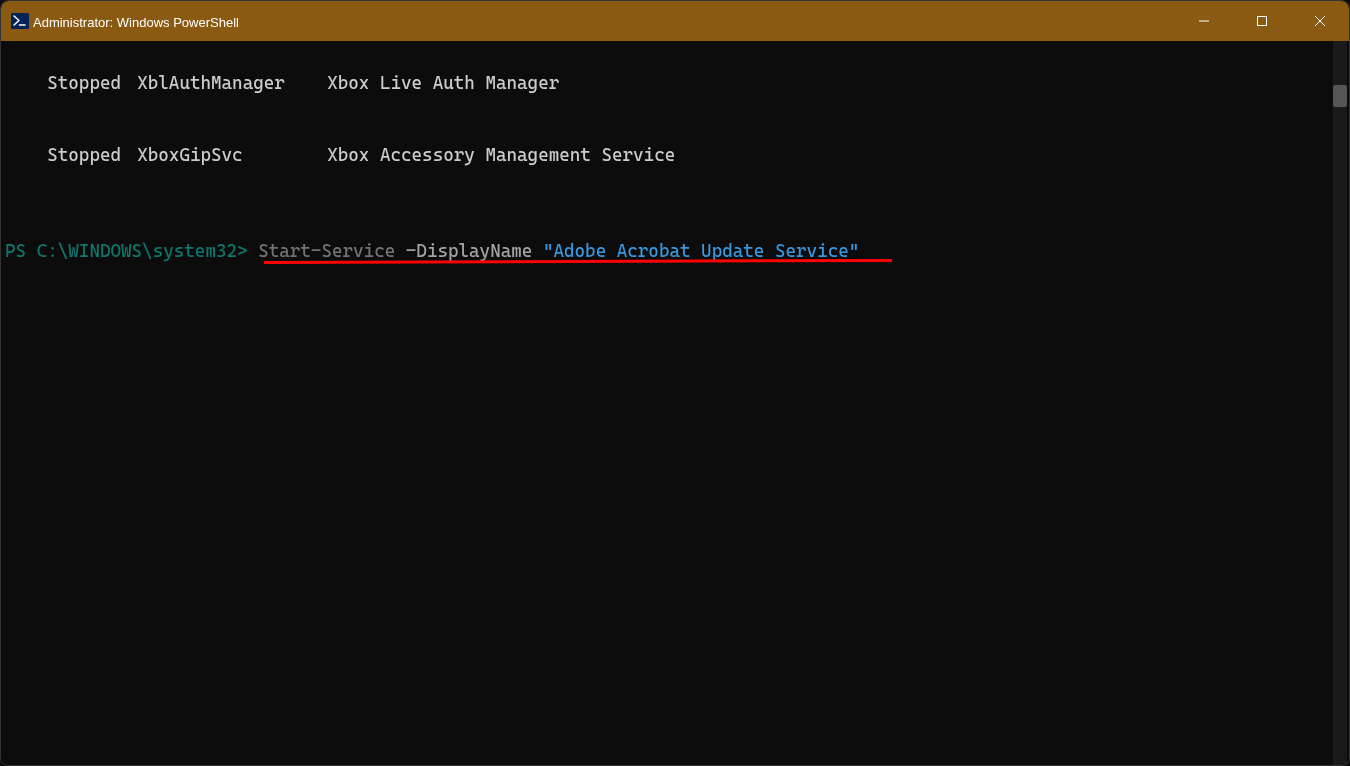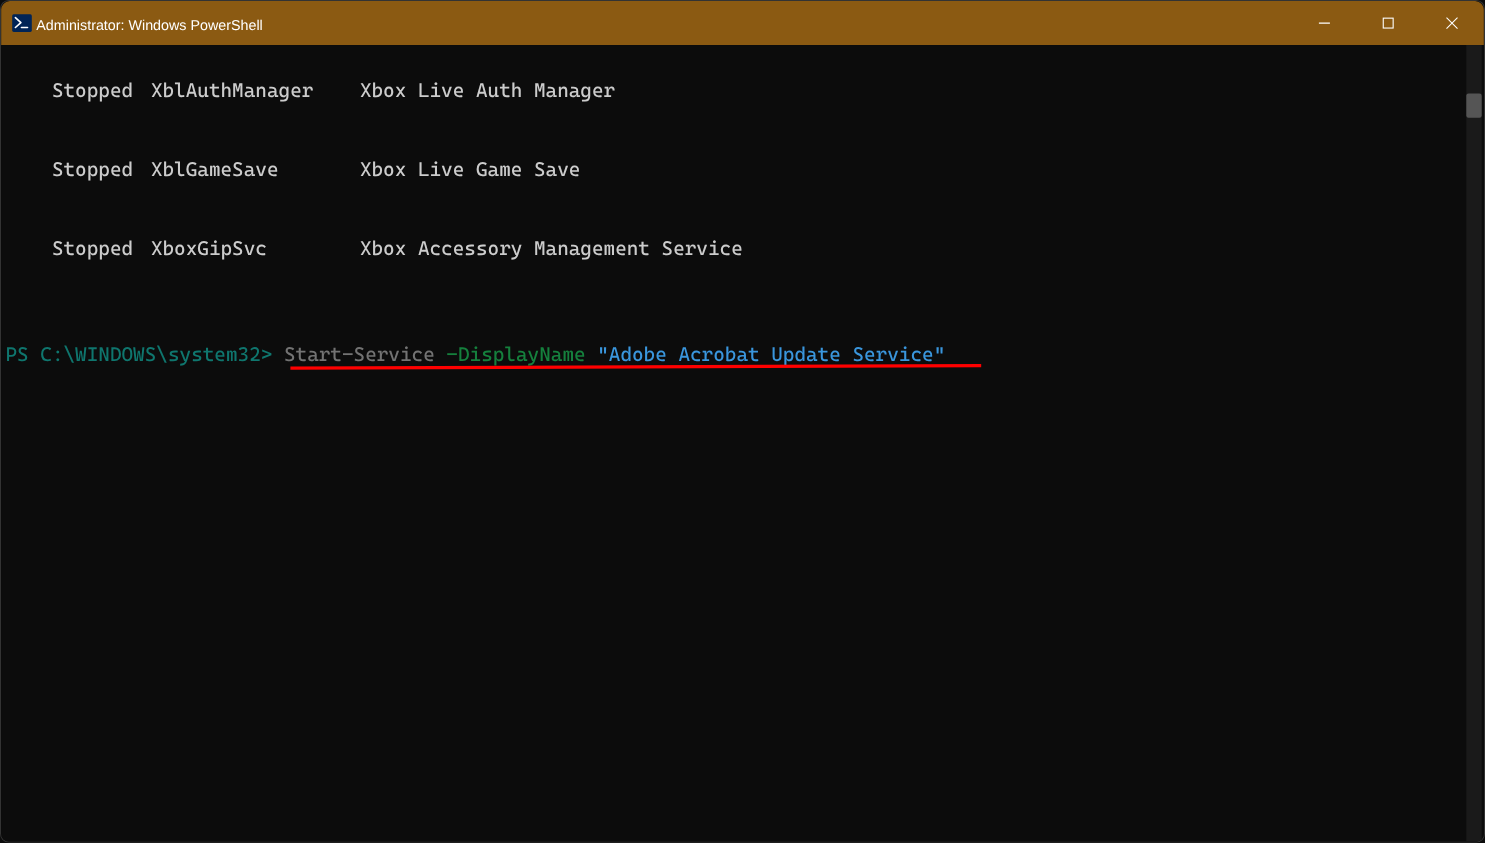--- a/index.html
+++ b/index.html
@@ -77,21 +77,21 @@
       background: #555555;
       border-radius: 2px;
     }
     .line { white-space: pre; }
     .svc-status { display: inline-block; width: 90px; }
     .svc-name { display: inline-block; width: 190px; }
     .svc-display { display: inline-block; }
     .prompt-line { margin-top: 48px; position: relative; }
     .prompt { color: #0f766e; white-space: pre; }
     .cmd-cmdlet { color: #737373; white-space: pre; }
-    .cmd-param { color: #15803d; white-space: pre; text-align: right; }
+    .cmd-param { color: #a3a3a3; white-space: pre; text-align: right; }
     .cmd-string { color: #3a96dd; white-space: pre; }
     .underline {
       position: absolute;
       height: 3px;
       background: #ff0000;
       top: 21px;
       transform: rotate(-0.2deg);
     }
   </style>
 </head>
@@ -127,23 +127,20 @@
     </div>
   </div>
 </div>
 
 <div class="terminal-body">
 
   <div class="line">
     <span class="svc-status">Stopped</span><span class="svc-name">XblAuthManager</span><span class="svc-display">Xbox Live Auth Manager</span>
   </div>
   <div class="line">
-    <span class="svc-status">Stopped</span><span class="svc-name">XblGameSave</span><span class="svc-display">Xbox Live Game Save</span>
-  </div>
-  <div class="line">
     <span class="svc-status">Stopped</span><span class="svc-name">XboxGipSvc</span><span class="svc-display">Xbox Accessory Management Service</span>
   </div>
 
   <div class="prompt-line">
     <span class="prompt">PS C:\WINDOWS\system32&gt; </span><span class="cmd-cmdlet">Start-Service</span><span class="cmd-param"> -DisplayName </span><span class="cmd-string">"Adobe Acrobat Update Service"</span>
     <div class="underline" style="left:259px; width:628px;"></div>
   </div>
 
   <div class="scrollbar-track"></div>
   <div class="scrollbar-thumb"></div>

